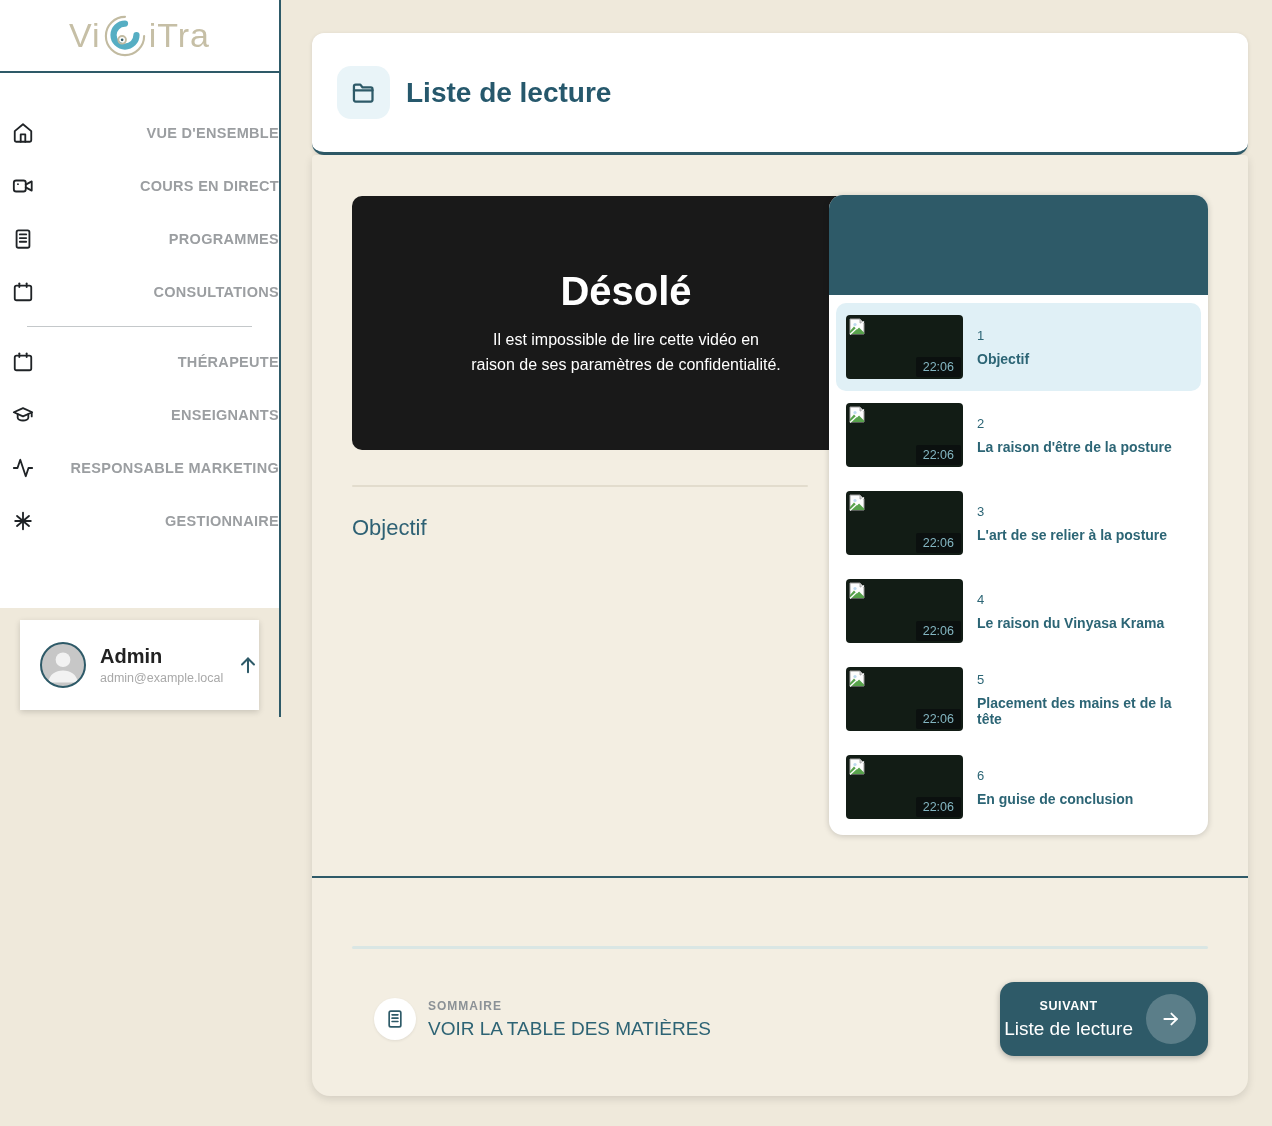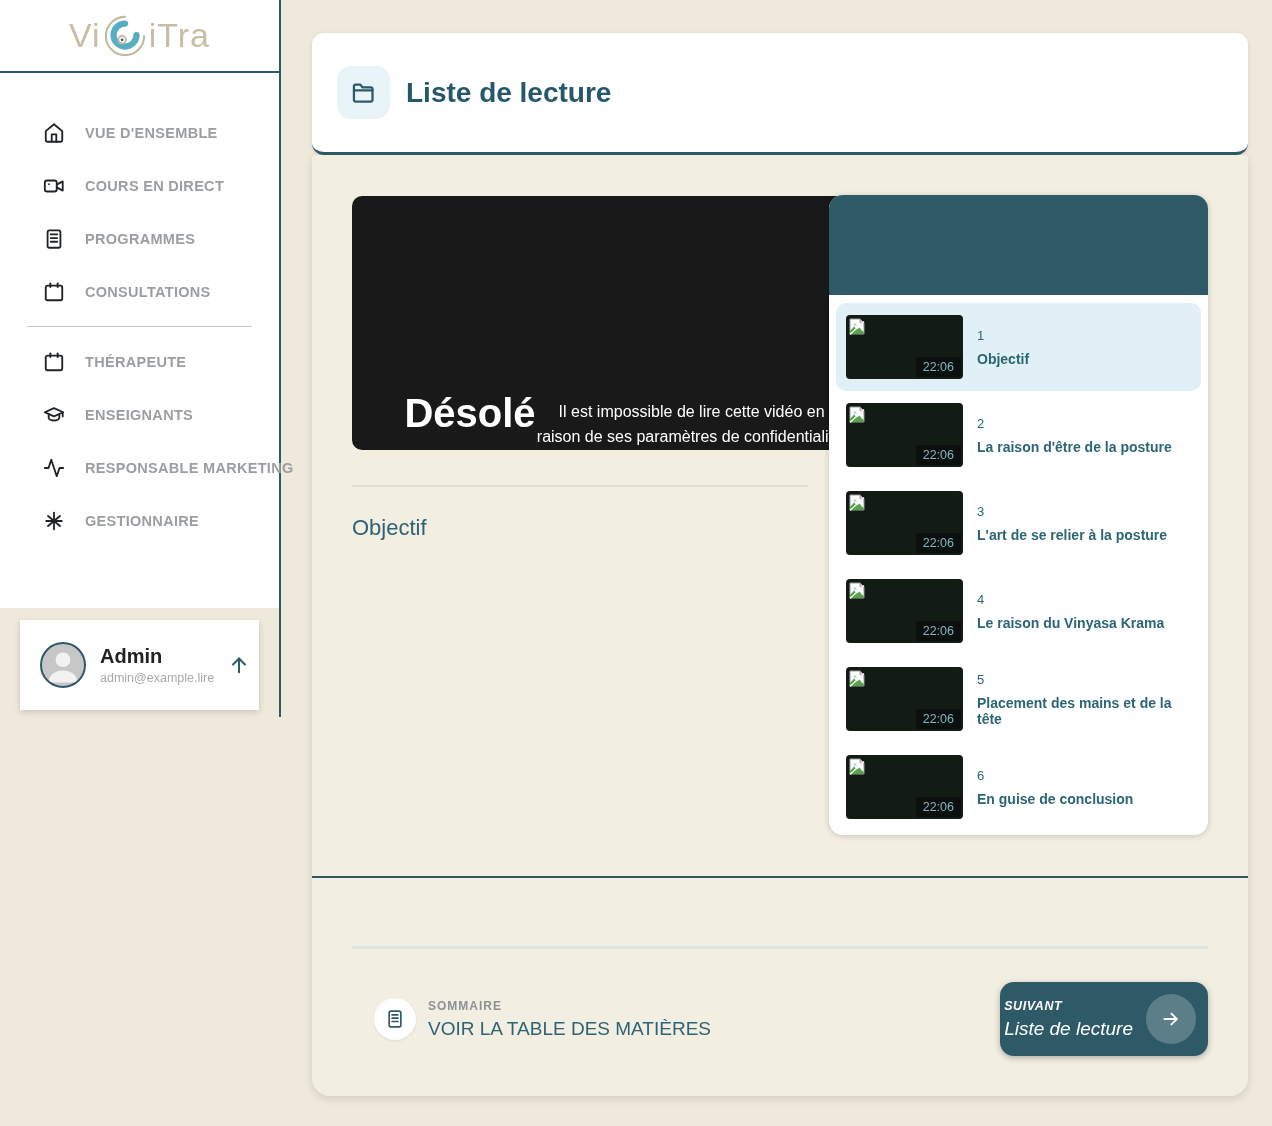--- a/index.html
+++ b/index.html
@@ -18,22 +18,23 @@
     background:#ffffff; border-right:2px solid #2e5a68;
   }
   .logo-row {
     height:73px; border-bottom:2px solid #2e5a68;
     display:flex; align-items:center; justify-content:center;
   }
   .logo { display:flex; align-items:center; gap:2px; }
   .logo-text { font-size:34px; color:#c6bfa6; letter-spacing:1px; font-weight:400; }
   .nav { padding-top:33px; }
   .nav-item {
-    display:flex; align-items:center; height:53px; padding-left:43px; gap:20px;
+    display:flex; align-items:center; height:53px; padding-left:12px; gap:20px;
     cursor:pointer;
+    justify-content:space-between;
   }
   .nav-icon { width:22px; height:22px; color:#1f2326; flex:none; }
   .nav-icon svg { width:22px; height:22px; }
   .nav-label {
     font-size:14.5px; font-weight:700; color:#9b9ea1; letter-spacing:0.3px;
     white-space:nowrap;
   }
   .nav-divider { height:1px; background:#c4c8ca; margin:8px 27px; }
   .sidebar-border-ext {
     position:absolute; left:279px; top:608px; width:2px; height:109px; background:#2e5a68;
@@ -70,21 +71,21 @@
 
   
   .content-card {
     position:absolute; left:312px; top:155px; width:936px; height:941px;
     background:#f3eee2; border-radius:4px 4px 18px 18px;
     box-shadow:0 3px 8px rgba(0,0,0,0.12);
   }
   .player {
     position:absolute; left:40px; top:41px; width:548px; height:254px;
     background:#191919; border-radius:10px; color:#ffffff; text-align:center;
-    display:flex; flex-direction:row; align-items:flex-end; justify-content:center;
+    display:flex; flex-direction:column; align-items:center; justify-content:center;
   }
   .player-title { font-size:40px; font-weight:700; margin-bottom:14px; }
   .player-msg { font-size:16px; width:312px; line-height:1.55; }
   .divider-player {
     position:absolute; left:40px; top:330px; width:456px; height:2px;
     background:#e2dccd; border-radius:2px;
   }
   .lesson-title { position:absolute; left:40px; top:360px; font-size:22px; color:#2e6174; }
 
   
@@ -130,21 +131,21 @@
   }
   .toc-circle svg { width:20px; height:20px; }
   .toc-label { font-size:12px; font-weight:700; color:#8b9196; letter-spacing:1px; }
   .toc-link { font-size:19px; color:#2d6374; margin-top:5px; }
   .next-button {
     position:absolute; left:688px; top:827px; width:208px; height:74px;
     background:#2e5a68; border-radius:14px; box-shadow:0 2px 6px rgba(0,0,0,0.28);
     display:flex; align-items:center; justify-content:flex-end;
     padding-right:12px; gap:13px; cursor:pointer; color:#fff;
   }
-  .next-text { text-align:left;font-style:italic; }
+  .next-text { text-align:center; }
   .next-label { font-size:12.5px; font-weight:700; letter-spacing:0.6px; }
   .next-title { font-size:19px; margin-top:5px; }
   .next-circle {
     width:50px; height:50px; border-radius:50%; background:rgba(255,255,255,0.22);
     display:flex; align-items:center; justify-content:center; flex:none;
   }
   .next-circle svg { width:20px; height:20px; }
 </style>
 </head>
 <body>
@@ -262,21 +263,21 @@
 
 <div class="admin-card">
   <div class="avatar">
     <svg viewBox="0 0 24 24" fill="#f2f2f2">
       <circle cx="12" cy="9" r="4.2"></circle>
       <path d="M3.5 22c.7-4.6 4.2-6.8 8.5-6.8s7.8 2.2 8.5 6.8z"></path>
     </svg>
   </div>
   <div>
     <div class="admin-name">Admin</div>
-    <div class="admin-email">admin@example.lire</div>
+    <div class="admin-email">admin@example.local</div>
   </div>
   <div class="admin-toggle">
     <svg viewBox="0 0 24 24" fill="none" stroke="currentColor" stroke-width="2.2" stroke-linecap="round" stroke-linejoin="round">
       <line x1="12" y1="20" x2="12" y2="5"></line>
         <polyline points="5.5 11.5 12 5 18.5 11.5"></polyline>
     </svg>
   </div>
 </div>
 
 <div class="header-card">

